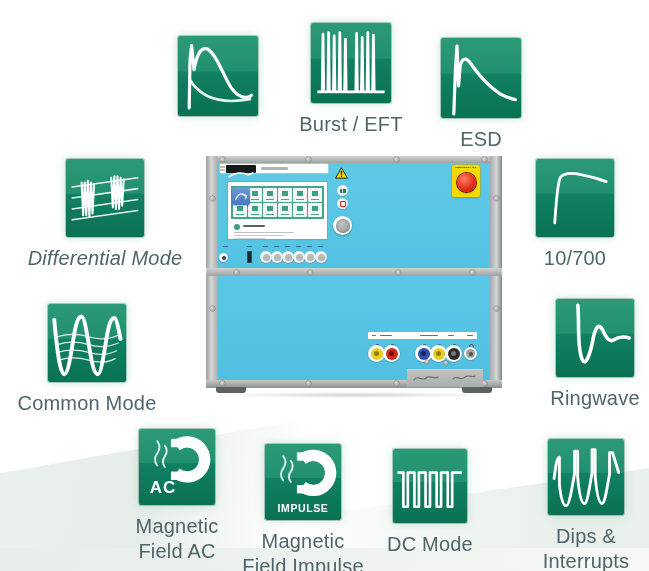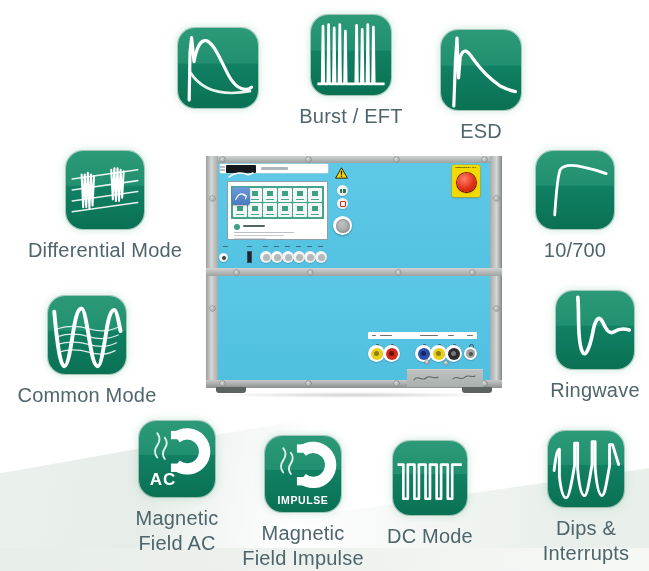--- a/index.html
+++ b/index.html
@@ -8,21 +8,21 @@
   
   .bg-stripe{position:absolute;z-index:0;pointer-events:none;}
   .s1{left:-60px;top:445px;width:440px;height:150px;transform:skewY(-10deg);
       background:linear-gradient(100deg,#edf2ef 0%,#e6ede9 45%,rgba(240,245,242,0) 80%);}
   .s2{left:290px;top:492px;width:380px;height:130px;transform:skewY(-8deg);
       background:linear-gradient(90deg,rgba(240,245,242,0) 0%,#e9efeb 70%);}
   .s3{left:0;top:548px;width:649px;height:23px;
       background:linear-gradient(90deg,#e7ede9 0%,#eff3f0 55%,#f6f8f6 100%);}
   
   .tile{position:absolute;z-index:2;text-align:center;}
-  .tile-icon{position:relative;margin:0 auto;border-radius:17px;
+  .tile-icon{position:relative;margin:8px auto;border-radius:2px;
       background:linear-gradient(180deg,#2c9a78 0%,#219070 44%,#118063 45%,#0a7153 100%);
       box-shadow:0 0 0 1px rgba(8,90,60,.28),0 0 10px rgba(150,205,180,.6);}
   .tile-icon svg{position:absolute;left:0;top:0;width:100%;height:100%;}
   .tile-label{margin-top:9px;font-size:20px;line-height:25px;color:#4e656b;
       white-space:pre-line;letter-spacing:.2px;}
   .magnet-text{position:absolute;color:#fff;font-weight:bold;z-index:2;}
   .mt-ac{left:14%;bottom:9%;font-size:17px;letter-spacing:1px;}
   .mt-imp{left:0;right:0;bottom:8%;font-size:10.5px;letter-spacing:.6px;text-align:center;}
   
   .device{position:absolute;left:206px;top:156px;width:296px;height:238px;z-index:1;}
@@ -133,21 +133,21 @@
 
   <div class="tile" style="left:281px;top:15px;width:140px;">
     <div class="tile-icon" style="width:80px;height:80px;">
       <svg viewBox="0 0 100 100" fill="none" stroke="#fff" stroke-width="3.4" stroke-linejoin="round">
         <path d="M8,86 H14 L15,14 L16,86 H21 L22,12 L23,86 H28 L29,16 L30,86 H35 L36,12 L37,86 H42 L43,20 L44,86 H56 L57,13 L58,86 H63 L64,18 L65,86 H70 L71,12 L72,86 H77 L78,15 L79,86 H92"></path>
       </svg>
     </div>
     <div class="tile-label">Burst / EFT</div>
   </div>
 
-  <div class="tile" style="left:19px;top:151px;width:172px;">
+  <div class="tile" style="left:19px;top:151px;width:172px;font-style:italic;">
     <div class="tile-icon" style="width:78px;height:78px;">
       <svg viewBox="0 0 100 100" fill="none" stroke="#fff" stroke-linecap="round" stroke-linejoin="round">
         <g stroke-width="2" opacity=".9">
           <path d="M8,36 L92,24"></path>
             <path d="M8,50 L92,38"></path>
             <path d="M8,64 L92,52"></path>
             <path d="M8,78 L92,66"></path>
         </g>
         <path stroke-width="2.6" d="M20,30 L22,72 L24,30 L26,72 L28,28 L30,74 L32,30 L34,70 L36,32"></path>
         <path stroke-width="2.6" d="M58,24 L60,62 L62,22 L64,64 L66,22 L68,64 L70,24 L72,60 L74,26"></path>

